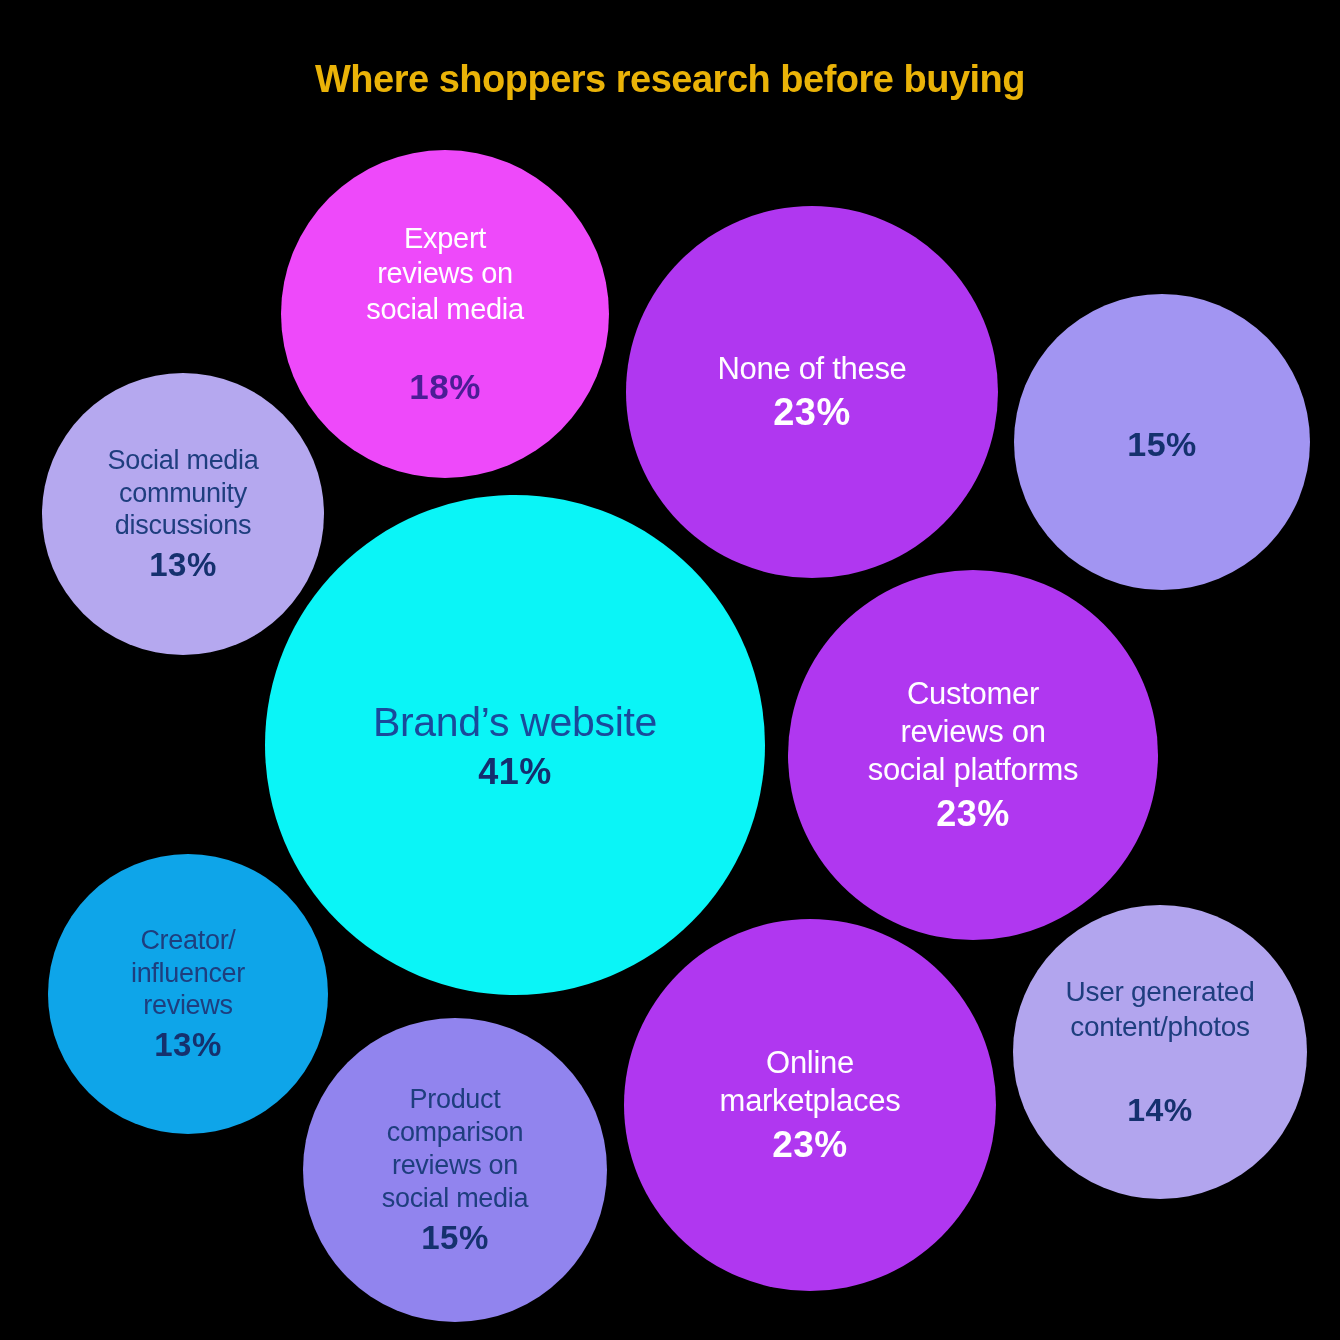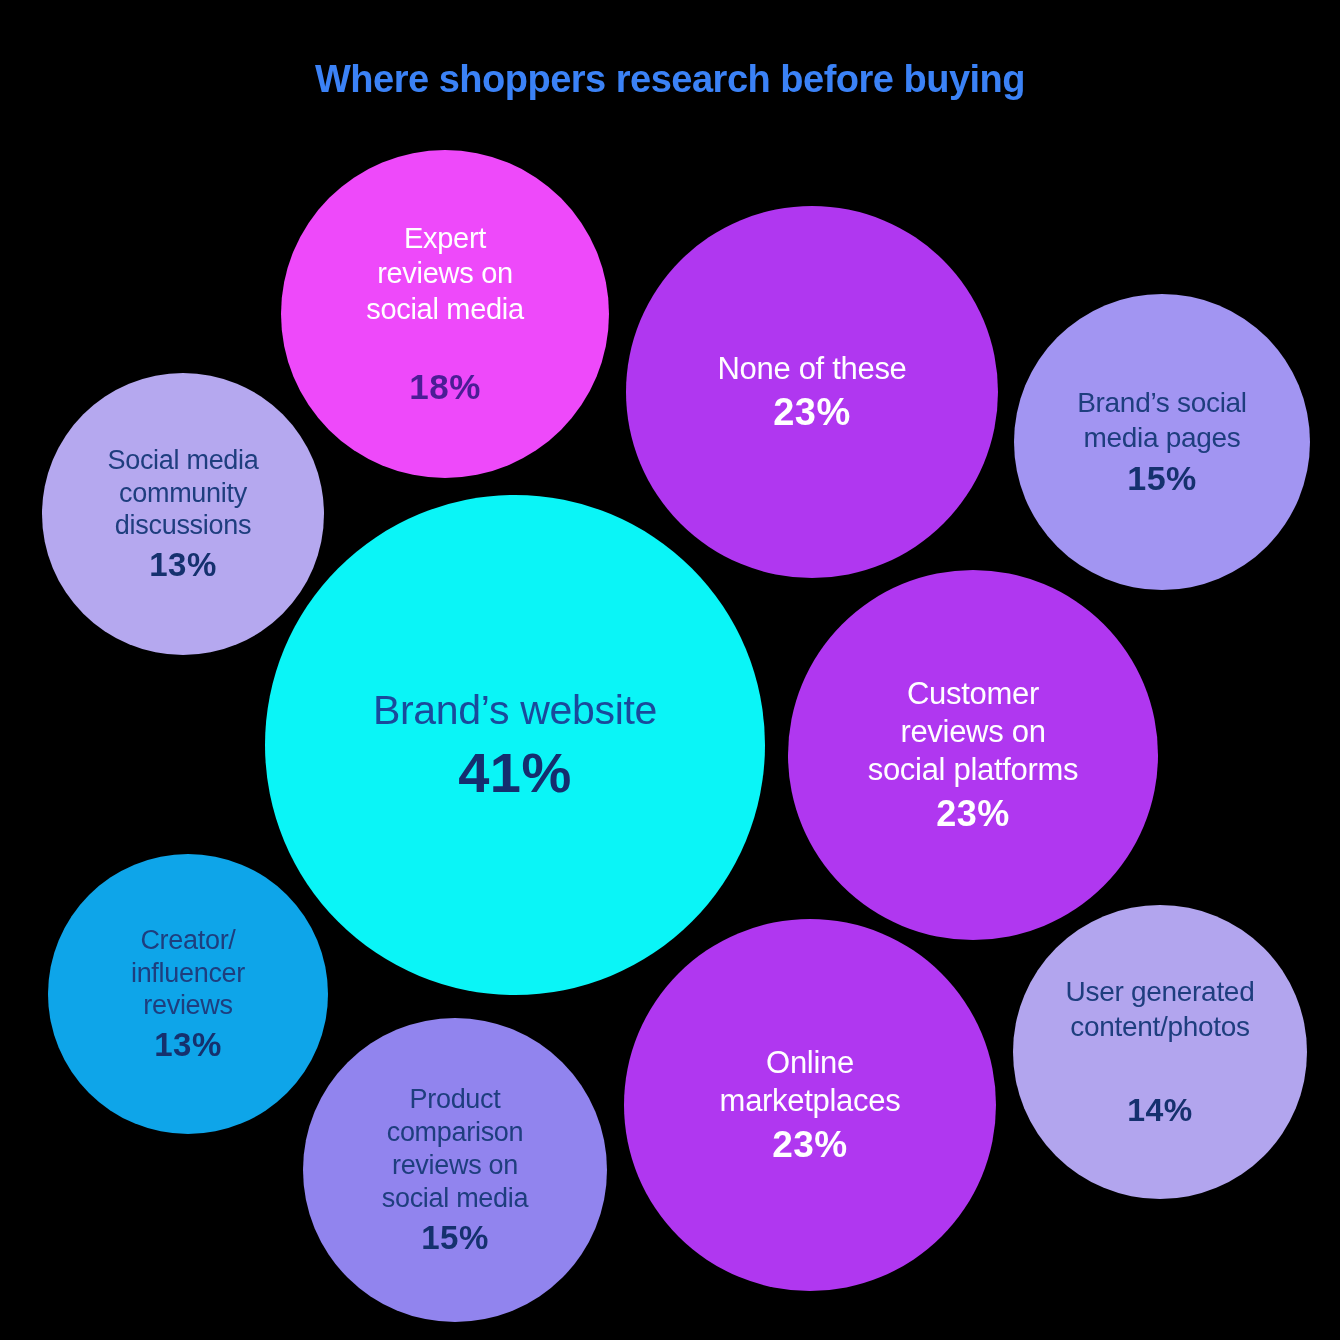--- a/index.html
+++ b/index.html
@@ -43,46 +43,44 @@
   .bubble-value {
     font-weight: bold;
     margin-top: 4px;
     letter-spacing: 0.5px;
   }
 </style>
 </head>
 <body style="background: rgb(0, 0, 0);">
 
 <div class="stage">
-  <div class="chart-title" style="color: #3b82f6;">Where shoppers research before buying</div>
+  <div class="chart-title" style="color: #eab308;">Where shoppers research before buying</div>
 
 <div class="bubble" style="left: 445px; top: 314px; width: 328px; height: 328px; background: rgb(238, 73, 250); gap: 36px;">
       <div class="bubble-label" style="color: rgb(255, 255, 255); font-size: 29px;">Expert
 reviews on
 social media</div>
       <div class="bubble-value" style="color: #4c1d95; font-size: 35px;">18%</div>
     </div>
     <div class="bubble" style="left: 812px; top: 392px; width: 372px; height: 372px; background: rgb(176, 55, 240);">
       <div class="bubble-label" style="color: rgb(255, 255, 255); font-size: 31px;">None of these</div>
       <div class="bubble-value" style="color: rgb(255, 255, 255); font-size: 38px;">23%</div>
     </div>
     <div class="bubble" style="left: 1162px; top: 442px; width: 296px; height: 296px; background: rgb(162, 149, 242);">
-      <div class="bubble-label" style="color: rgb(30, 62, 126); font-size: 28px;">Brand’s social
-media pages</div>
       <div class="bubble-value" style="color: rgb(21, 49, 110); font-size: 34px;">15%</div>
     </div>
     <div class="bubble" style="left: 183px; top: 514px; width: 282px; height: 282px; background: rgb(181, 168, 239);">
       <div class="bubble-label" style="color: rgb(30, 62, 126); font-size: 27px;">Social media
 community
 discussions</div>
       <div class="bubble-value" style="color: rgb(21, 49, 110); font-size: 33px;">13%</div>
     </div>
     <div class="bubble" style="left: 515px; top: 745px; width: 500px; height: 500px; background: rgb(10, 245, 247);">
       <div class="bubble-label" style="color: rgb(26, 74, 155); font-size: 41px;">Brand’s website</div>
-      <div class="bubble-value" style="color: rgb(21, 46, 110); font-size: 56px;">41%</div>
+      <div class="bubble-value" style="color: rgb(21, 46, 110); font-size: 36px;">41%</div>
     </div>
     <div class="bubble" style="left: 973px; top: 755px; width: 370px; height: 370px; background: rgb(176, 55, 240);">
       <div class="bubble-label" style="color: rgb(255, 255, 255); font-size: 31px;">Customer
 reviews on
 social platforms</div>
       <div class="bubble-value" style="color: rgb(255, 255, 255); font-size: 36px;">23%</div>
     </div>
     <div class="bubble" style="left: 188px; top: 994px; width: 280px; height: 280px; background: #0ea5e9;">
       <div class="bubble-label" style="color: rgb(30, 62, 126); font-size: 27px;">Creator/
 influencer

